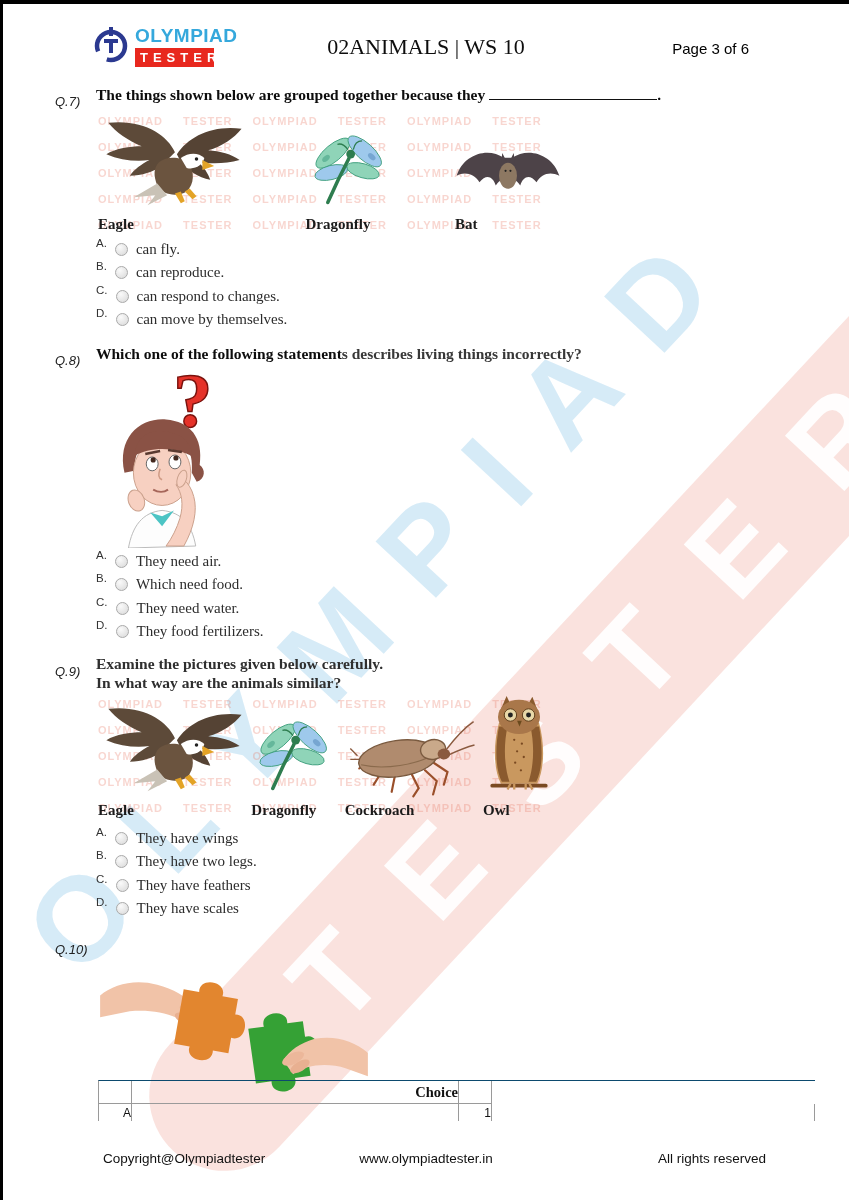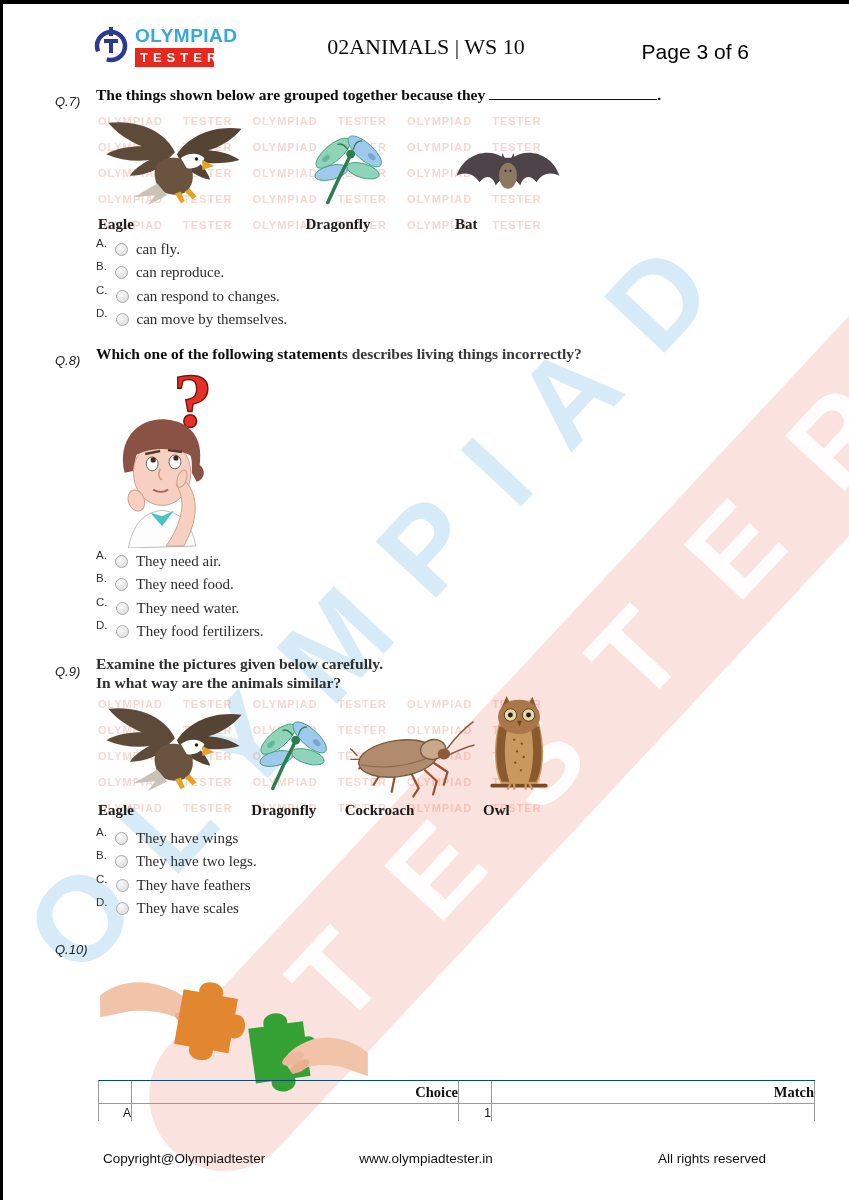--- a/index.html
+++ b/index.html
@@ -29,21 +29,21 @@
     font-family:"Liberation Sans",sans-serif;font-weight:bold;font-size:11px;
     line-height:26px;word-spacing:16px;letter-spacing:1px;
     color:rgba(233,118,100,.30);pointer-events:none;
   }
   
   .logo{position:absolute;left:88px;top:21px;display:flex;gap:4px;z-index:1;}
   .logo-text{display:flex;flex-direction:column;}
   .logo-line1{font-family:"Liberation Sans",sans-serif;font-weight:bold;font-size:19px;color:#35a8dc;letter-spacing:.5px;}
   .logo-line2{font-family:"Liberation Sans",sans-serif;font-weight:bold;font-size:13px;color:#fff;background:#e8281e;letter-spacing:5px;padding:2px 2px 2px 5px;margin-top:1px;width:72px;}
   .doc-title{position:absolute;left:0;right:0;top:30px;text-align:center;font-size:22px;color:#0d0d0d;z-index:1;}
-  .page-ind{position:absolute;right:100px;top:36px;font-family:"Liberation Sans",sans-serif;font-size:21px;color:#000;z-index:1;}
+  .page-ind{position:absolute;right:100px;top:36px;font-family:"Liberation Sans",sans-serif;font-size:15px;color:#000;z-index:1;}
   
   .qnum{position:absolute;left:52px;font-family:"Liberation Sans",sans-serif;font-style:italic;font-size:13px;color:#222;z-index:1;margin-top:8px;}
   .qtext{position:absolute;left:93px;font-weight:bold;font-size:15.5px;color:#0d0d0d;z-index:1;line-height:19px;}
   .qtext .rest{color:#383838;margin-top:40px;}
   .blank{display:inline-block;width:168px;border-bottom:1.6px solid #111;height:13px;}
   .pic-strip{position:absolute;left:95px;width:465px;display:flex;justify-content:space-between;align-items:flex-end;z-index:1;}
   .fig{display:flex;flex-direction:column;align-items:flex-start;position:relative;z-index:1;}
   .fig .art{display:flex;align-items:flex-end;justify-content:center;}
   .fig .cap{font-weight:bold;font-size:15px;color:#1a1a1a;margin-top:3px;}
   .opt{position:absolute;left:93px;display:flex;align-items:center;gap:8px;z-index:1;}
@@ -202,21 +202,21 @@
   </div>
 
   <div class="opt" style="top:549px">
     <span class="letter">A.</span>
     <span class="radio"></span>
     <span class="otext">They need air.</span>
   </div>
   <div class="opt" style="top:572px">
     <span class="letter">B.</span>
     <span class="radio"></span>
-    <span class="otext">They need food.</span>
+    <span class="otext">Which need food.</span>
   </div>
   <div class="opt" style="top:596px">
     <span class="letter">C.</span>
     <span class="radio"></span>
     <span class="otext">They need water.</span>
   </div>
   <div class="opt" style="top:619px">
     <span class="letter">D.</span>
     <span class="radio"></span>
     <span class="otext">They food fertilizers.</span>
@@ -327,21 +327,20 @@
       <ellipse cx="196" cy="94" rx="12" ry="5.5" transform="rotate(-26 196 94)" fill="#ecb79a"></ellipse>
       <ellipse cx="203" cy="102" rx="11" ry="5" transform="rotate(-30 203 102)" fill="#e8b091"></ellipse>
     </svg>
   </div>
 
   <div class="mtable">
     <div class="mrow">
       <div class="mcell"></div>
       <div class="mcell">Choice</div>
       <div class="mcell"></div>
-      <div class="mcell">Match</div>
     </div>
     <div class="mrow mrow2">
       <div class="mcell">A</div>
       <div class="mcell"></div>
       <div class="mcell">1</div>
       <div class="mcell"></div>
     </div>
   </div>
 
   <div class="footer">

